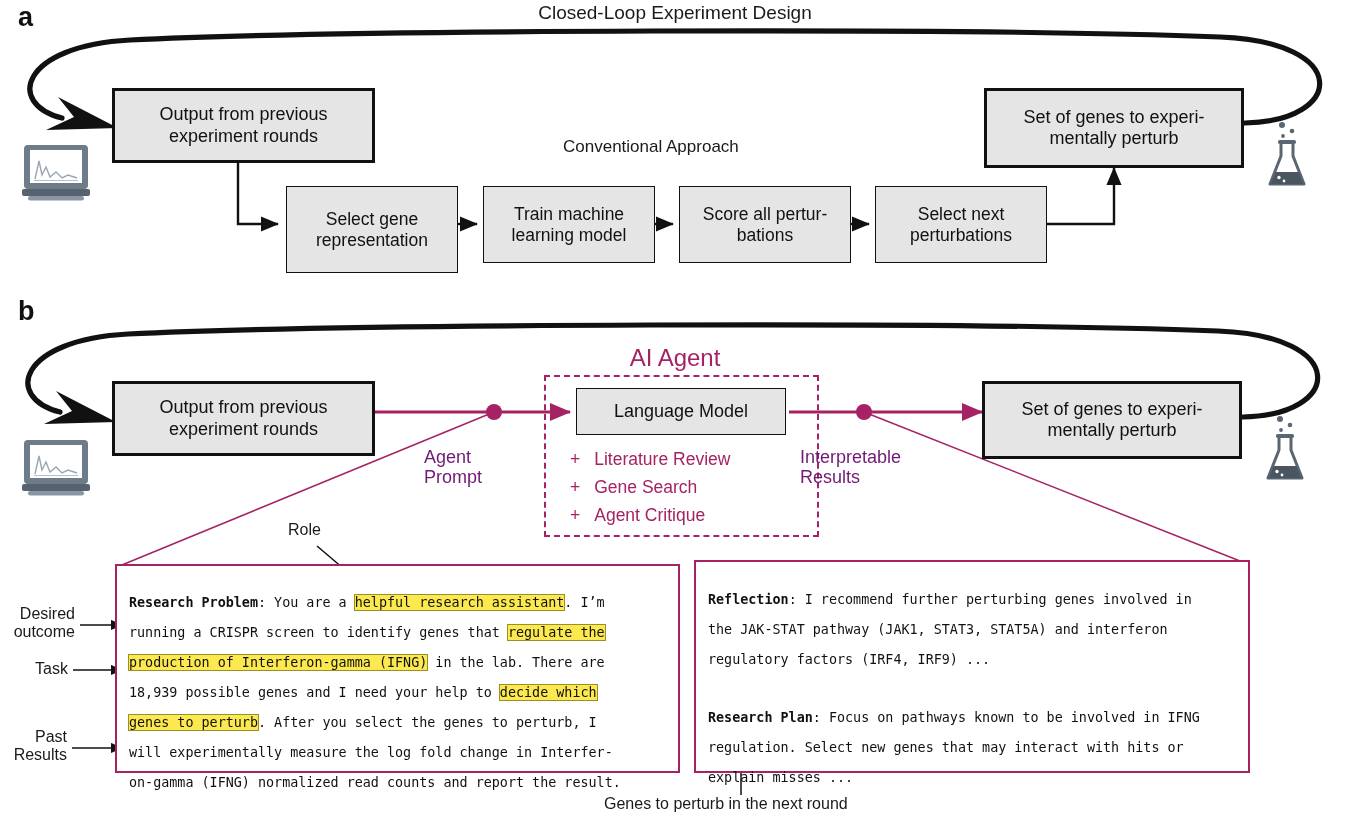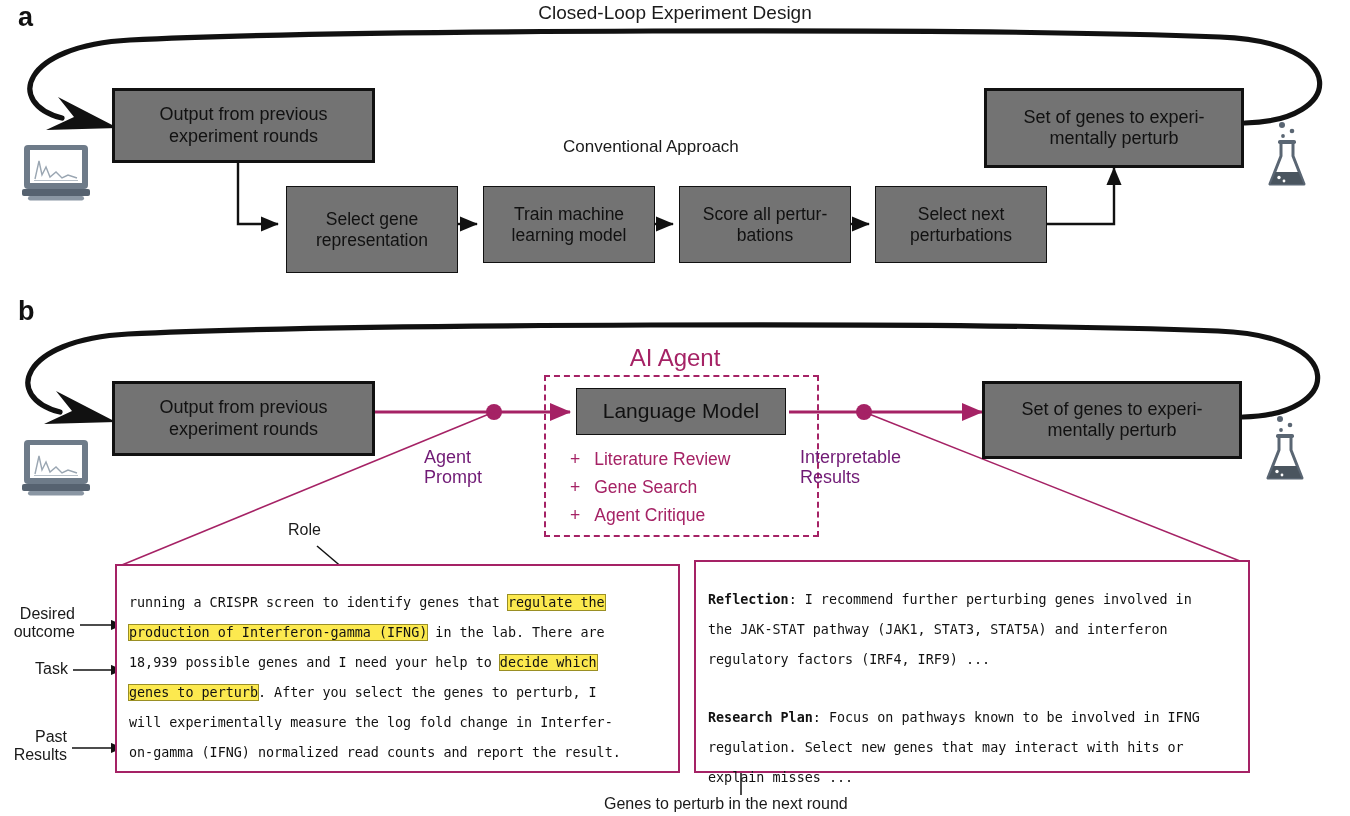--- a/index.html
+++ b/index.html
@@ -11,21 +11,21 @@
 
   
   .panel-letter{font-weight:bold;font-size:27px;color:#111;line-height:1;}
 
   
   .fig-title{font-size:19px;color:#1a1a1a;white-space:nowrap;}
   .sub-title{font-size:17px;color:#1a1a1a;white-space:nowrap;}
 
   
   .box{box-sizing:border-box;display:flex;align-items:center;justify-content:center;
-       text-align:center;background:#737373;color:#111;line-height:1.17;}
+       text-align:center;background:#e5e5e5;color:#111;line-height:1.17;}
   .box.thick{border:3.2px solid #111;}
   .box.thin{border:1.7px solid #111;}
   .box span{display:block;padding:0 5px;}
 
   
   .agent-box{box-sizing:border-box;border:2.4px dashed #A52265;background:transparent;}
   .agent-title{font-size:24px;color:#A52265;white-space:nowrap;}
   .agent-feat{font-size:17.5px;color:#A52265;white-space:nowrap;}
   .agent-plus{font-size:17.5px;color:#A52265;}
 
@@ -192,21 +192,21 @@
   </div>
 
   <div class="abs box thick" style="left:982px;top:381px;width:260px;height:78px;font-size:18px;">
     <span>Set of genes to experi- mentally perturb</span>
   </div>
 
   <div class="abs agent-title" style="left:0;top:344px;width:1350px;text-align:center;">AI Agent</div>
 
   <div class="abs agent-box" style="left:544px;top:375px;width:275px;height:162px;"></div>
 
-  <div class="abs box thin" style="left:576px;top:388px;width:210px;height:47px;font-size:21px;">
+  <div class="abs box thin" style="left:576px;top:388px;width:210px;height:47px;font-size:18px;">
     <span>Language Model</span>
   </div>
 
   <div class="abs" style="left:570px;top:449px;display:flex;gap:14px;align-items:baseline;">
     <span class="agent-plus">+</span>
     <span class="agent-feat">Literature Review</span>
   </div>
   <div class="abs" style="left:570px;top:477px;display:flex;gap:14px;align-items:baseline;">
     <span class="agent-plus">+</span>
     <span class="agent-feat">Gene Search</span>
@@ -236,20 +236,21 @@
 
   <div class="abs ann right" style="left:0;top:728px;width:67px;">
     <span class="ln">Past</span>
     <span class="ln">Results</span>
   </div>
 
   <div class="abs ann" style="left:604px;top:795px;">Genes to perturb in the next round</div>
 
   <div class="abs tpanel" style="left:115px;top:564px;width:565px;height:209px;">
     <div class="mono" style="padding:14px 12px 0 12px;">
+<span class="ln"><b>Research Problem</b><span>: You are a </span><span class="hl">helpful research assistant</span><span>. I’m</span></span>
 <span class="ln"><span>running a CRISPR screen to identify genes that </span><span class="hl">regulate the</span></span>
 <span class="ln"><span class="hl">production of Interferon-gamma (IFNG)</span><span> in the lab. There are</span></span>
 <span class="ln"><span>18,939 possible genes and I need your help to </span><span class="hl">decide which</span></span>
 <span class="ln"><span class="hl">genes to perturb</span><span>. After you select the genes to perturb, I</span></span>
 <span class="ln">will experimentally measure the log fold change in Interfer-</span>
 <span class="ln">on-gamma (IFNG) normalized read counts and report the result.</span>
 <span class="gap"></span>
 
 
     </div>

